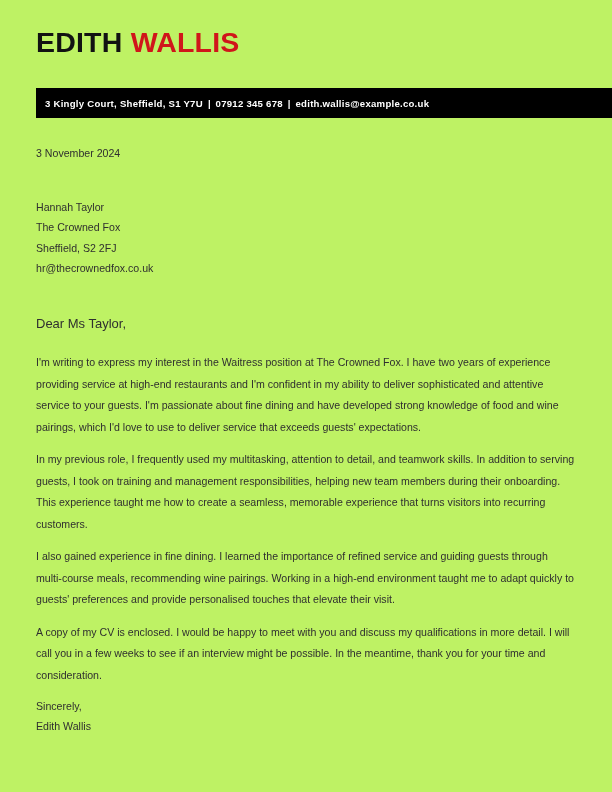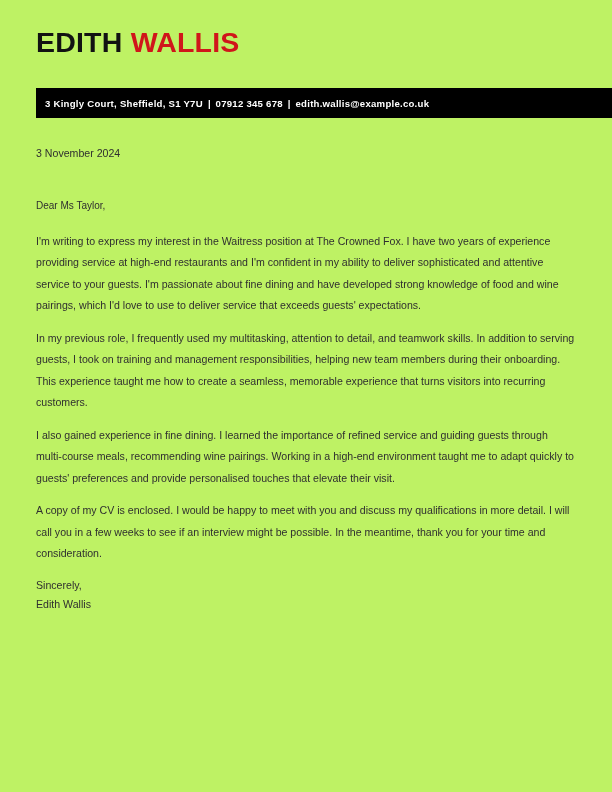--- a/index.html
+++ b/index.html
@@ -87,21 +87,21 @@
   .recipient {
     margin-bottom: 19px;
   }
   .recipient-line {
     font-size: 10.6px;
     line-height: 1.92;
     color: #2f2f2f;
   }
 
   .salutation {
-    font-size: 10px;
+    font-size: 13px;
     line-height: 1.6;
     color: #2f2f2f;
     margin-bottom: 17px;
     margin-top: 36px;
   }
 
   .para {
     font-size: 10.6px;
     line-height: 2.03;
     color: #2f2f2f;
@@ -135,20 +135,26 @@
     <span class="contact-sep">|</span>
     <span class="contact-text">07912 345 678</span>
     <span class="contact-sep">|</span>
     <span class="contact-text">edith.wallis@example.co.uk</span>
   </div>
 
   <div class="body-wrap">
 
     <div class="date">3 November 2024</div>
 
+    <div class="recipient">
+      <div class="recipient-line">Hannah Taylor</div>
+      <div class="recipient-line">The Crowned Fox</div>
+      <div class="recipient-line">Sheffield, S2 2FJ</div>
+      <div class="recipient-line">hr@thecrownedfox.co.uk</div>
+    </div>
 
     <div class="salutation">Dear Ms Taylor,</div>
 
     <p class="para">I'm writing to express my interest in the Waitress position at The Crowned Fox. I have two years of experience providing service at high-end restaurants and I'm confident in my ability to deliver sophisticated and attentive service to your guests. I'm passionate about fine dining and have developed strong knowledge of food and wine pairings, which I'd love to use to deliver service that exceeds guests' expectations.</p>
     <p class="para">In my previous role, I frequently used my multitasking, attention to detail, and teamwork skills. In addition to serving guests, I took on training and management responsibilities, helping new team members during their onboarding. This experience taught me how to create a seamless, memorable experience that turns visitors into recurring customers.</p>
     <p class="para">I also gained experience in fine dining. I learned the importance of refined service and guiding guests through multi-course meals, recommending wine pairings. Working in a high-end environment taught me to adapt quickly to guests' preferences and provide personalised touches that elevate their visit.</p>
     <p class="para">A copy of my CV is enclosed. I would be happy to meet with you and discuss my qualifications in more detail. I will call you in a few weeks to see if an interview might be possible. In the meantime, thank you for your time and consideration.</p>
 
     <div class="signoff">
       <div class="signoff-line">Sincerely,</div>

